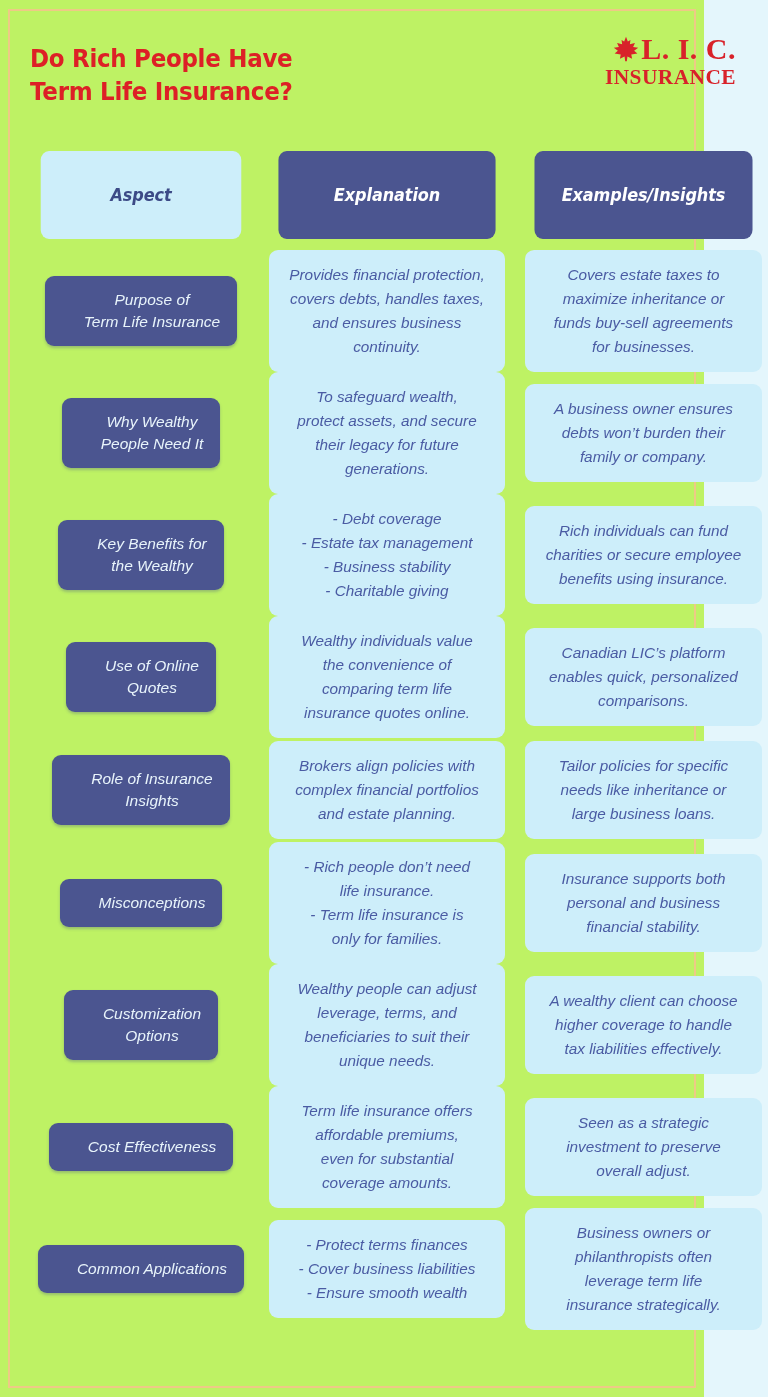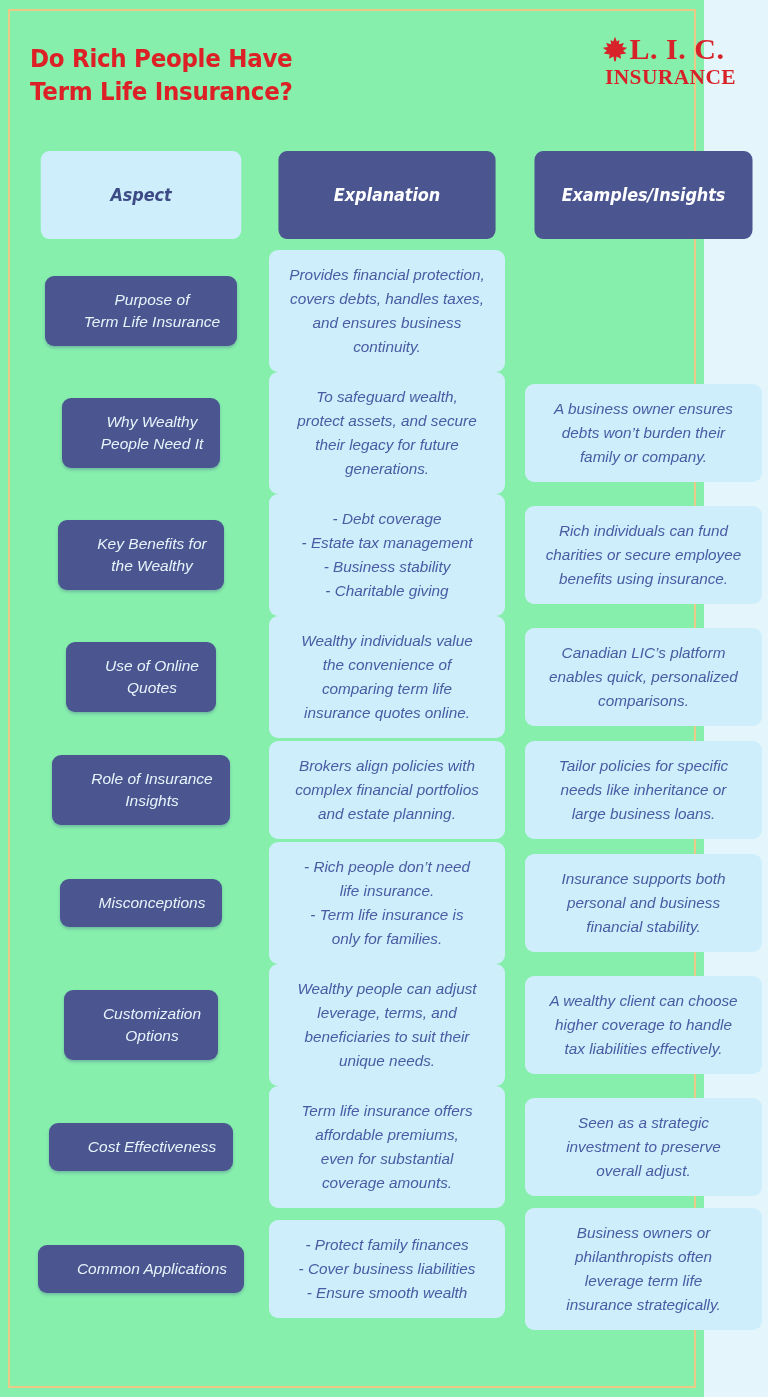--- a/index.html
+++ b/index.html
@@ -10,21 +10,21 @@
     width: 768px;
     height: 1397px;
     background: #e4f6fc;
     font-family: "Liberation Sans", sans-serif;
     overflow: hidden;
   }
   .page {
     position: relative;
     width: 704px;
     height: 1397px;
-    background: #86efac;
+    background: #bef264;
     box-sizing: border-box;
   }
   .gold-frame {
     position: absolute;
     left: 8px;
     top: 9px;
     right: 8px;
     bottom: 9px;
     border: 2px solid #edc986;
     pointer-events: none;
@@ -59,21 +59,21 @@
     right: 32px;
     top: 32px;
     width: 146px;
     height: 62px;
     color: #d8222a;
     text-align: right;
   }
   .logo-top {
     display: flex;
     align-items: center;
-    justify-content: center;
+    justify-content: flex-end;
     height: 34px;
   }
   .leaf-icon {
     width: 26px;
     height: 28px;
     margin-right: 2px;
     display: block;
   }
   .logo-lic {
     font-family: "Liberation Serif", serif;
@@ -239,20 +239,28 @@
         </div>
       </div>
       <div class="col-mid">
         <div class="cell">
           <span class="ln">Provides financial protection,</span>
           <span class="ln">covers debts, handles taxes,</span>
           <span class="ln">and ensures business</span>
           <span class="ln">continuity.</span>
         </div>
       </div>
+      <div class="col-right">
+        <div class="cell">
+          <span class="ln">Covers estate taxes to</span>
+          <span class="ln">maximize inheritance or</span>
+          <span class="ln">funds buy-sell agreements</span>
+          <span class="ln">for businesses.</span>
+        </div>
+      </div>
     </div>
 
     <div class="row data-row">
       <div class="col-aspect">
         <div class="pill">
           <span class="ln">Why Wealthy</span>
           <span class="ln">People Need It</span>
         </div>
       </div>
       <div class="col-mid">
@@ -414,21 +422,21 @@
     </div>
 
     <div class="row data-row">
       <div class="col-aspect">
         <div class="pill">
           <span class="ln">Common Applications</span>
         </div>
       </div>
       <div class="col-mid">
         <div class="cell">
-          <span class="ln">- Protect family finances</span>
+          <span class="ln">- Protect terms finances</span>
           <span class="ln">- Cover business liabilities</span>
           <span class="ln">- Ensure smooth wealth</span>
         </div>
       </div>
       <div class="col-right">
         <div class="cell">
           <span class="ln">Business owners or</span>
           <span class="ln">philanthropists often</span>
           <span class="ln">leverage term life</span>
           <span class="ln">insurance strategically.</span>

